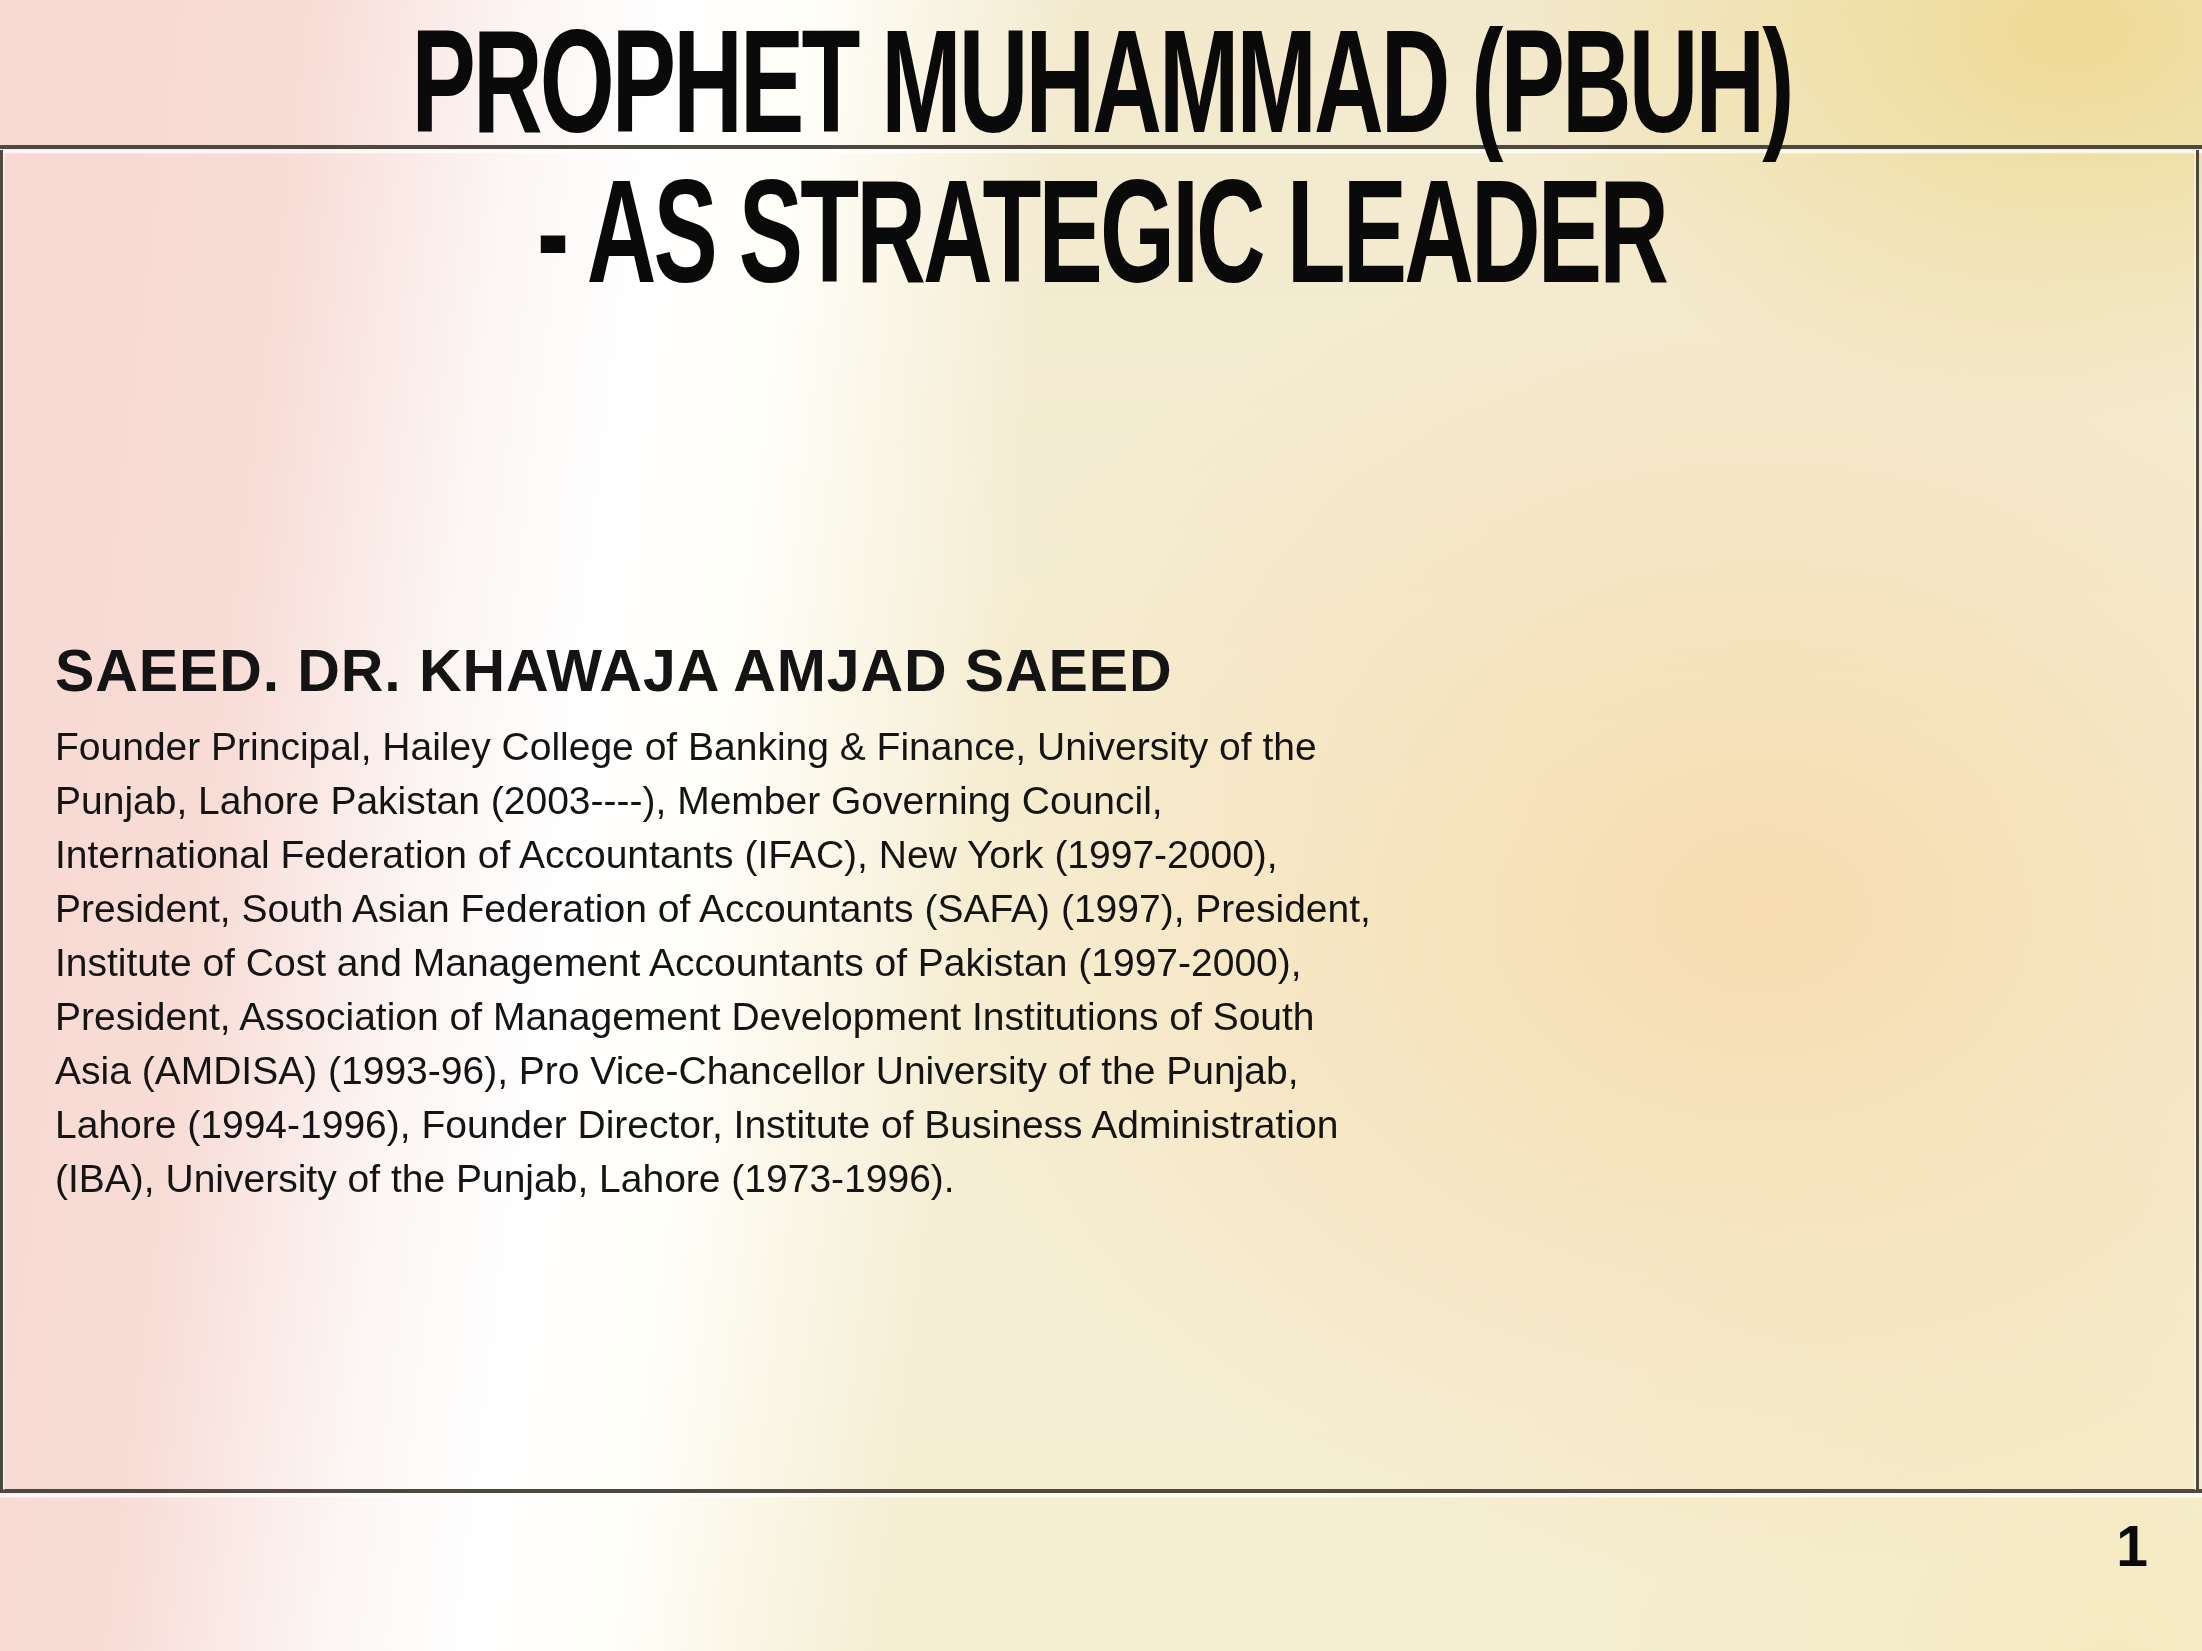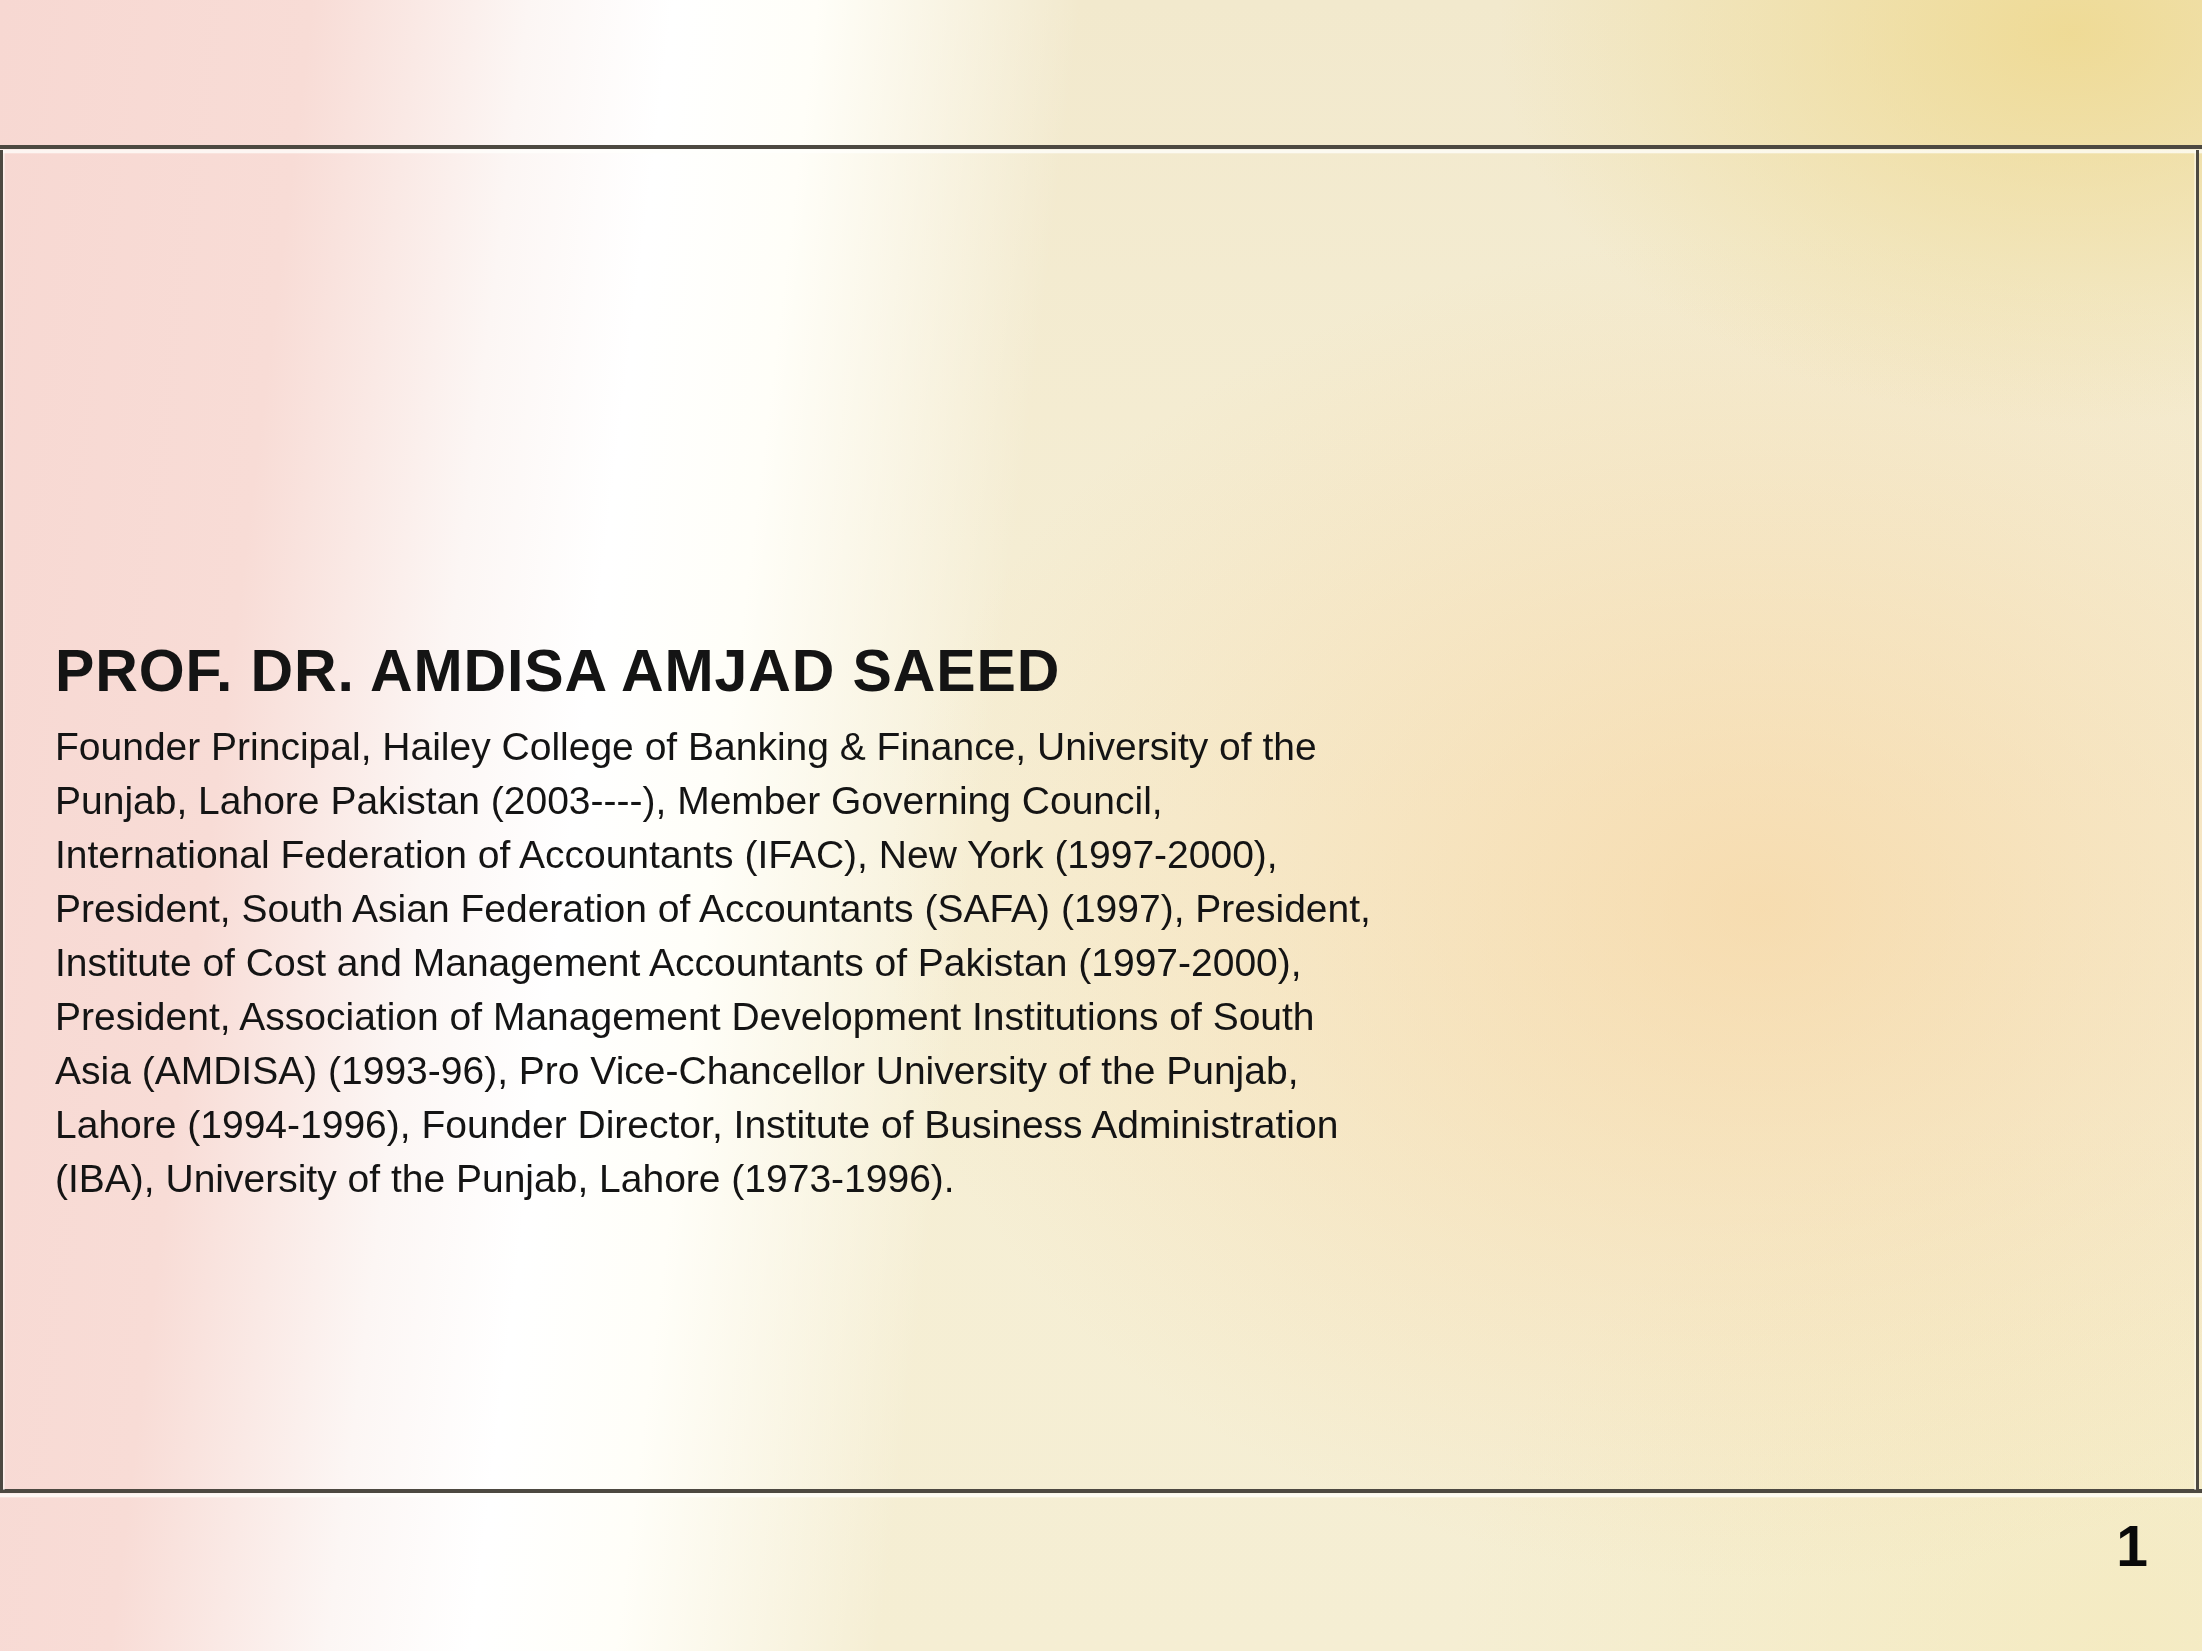--- a/index.html
+++ b/index.html
@@ -86,23 +86,27 @@
 </head>
 <body>
 
 <div class="slide">
 
   <div class="hrule top"></div>
   <div class="hrule bottom"></div>
   <div class="vrule left"></div>
   <div class="vrule right"></div>
 
+  <div class="title-block">
+    <div class="title-line">PROPHET MUHAMMAD (PBUH)</div>
+    <div class="title-line">- AS STRATEGIC LEADER</div>
+  </div>
 
   <div class="body-block">
-    <div class="author">PROF. DR. AMDISA AMJAD SAEED</div>
+    <div class="author">SAEED. DR. KHAWAJA AMJAD SAEED</div>
     <div class="bio">Founder Principal, Hailey College of Banking &amp; Finance, University of the
 Punjab, Lahore Pakistan (2003----), Member Governing Council,
 International Federation of Accountants (IFAC), New York (1997-2000),
 President, South Asian Federation of Accountants (SAFA) (1997), President,
 Institute of Cost and Management Accountants of Pakistan (1997-2000),
 President, Association of Management Development Institutions of South
 Asia (AMDISA) (1993-96), Pro Vice-Chancellor University of the Punjab,
 Lahore (1994-1996), Founder Director, Institute of Business Administration
 (IBA), University of the Punjab, Lahore (1973-1996).</div>
   </div>

